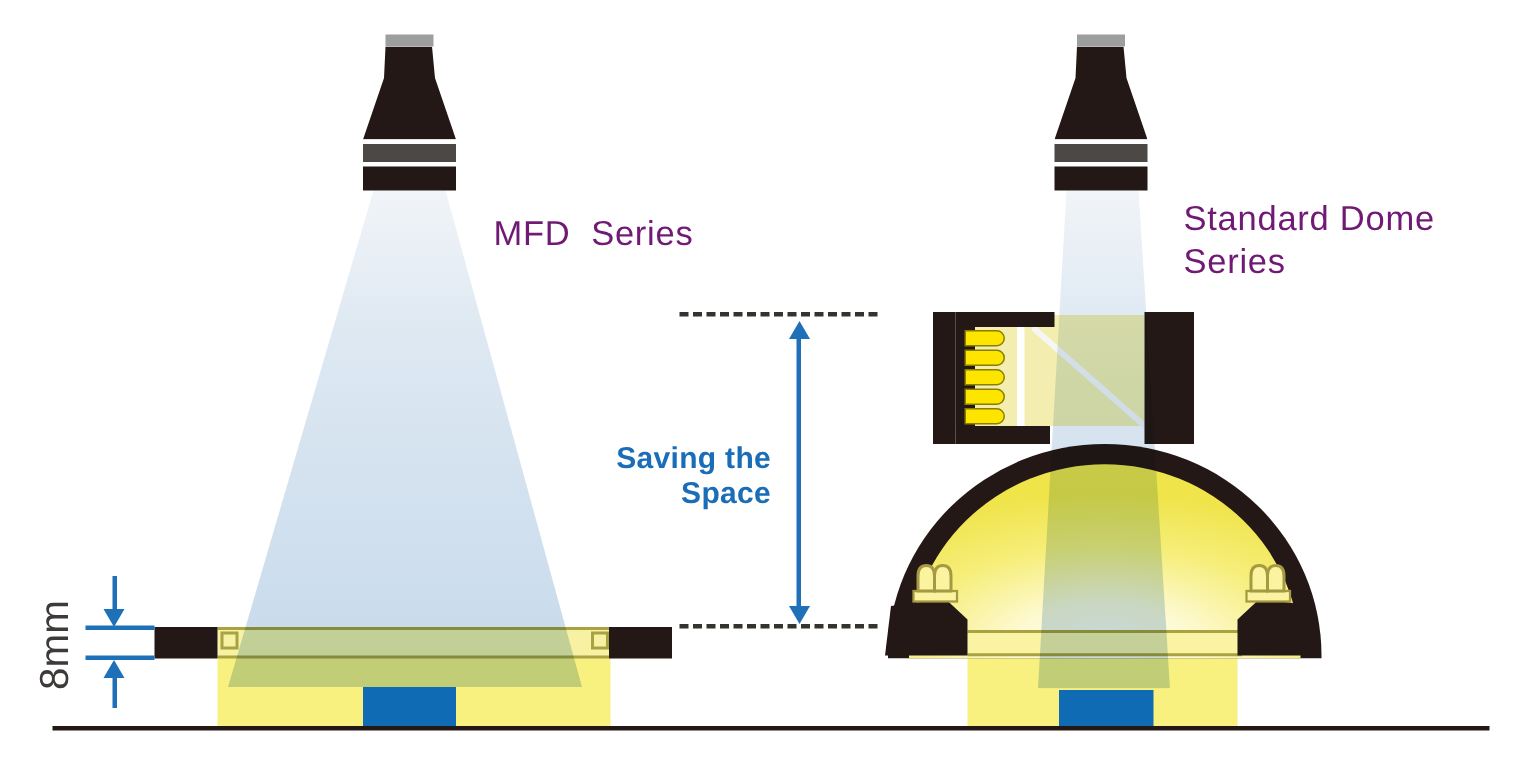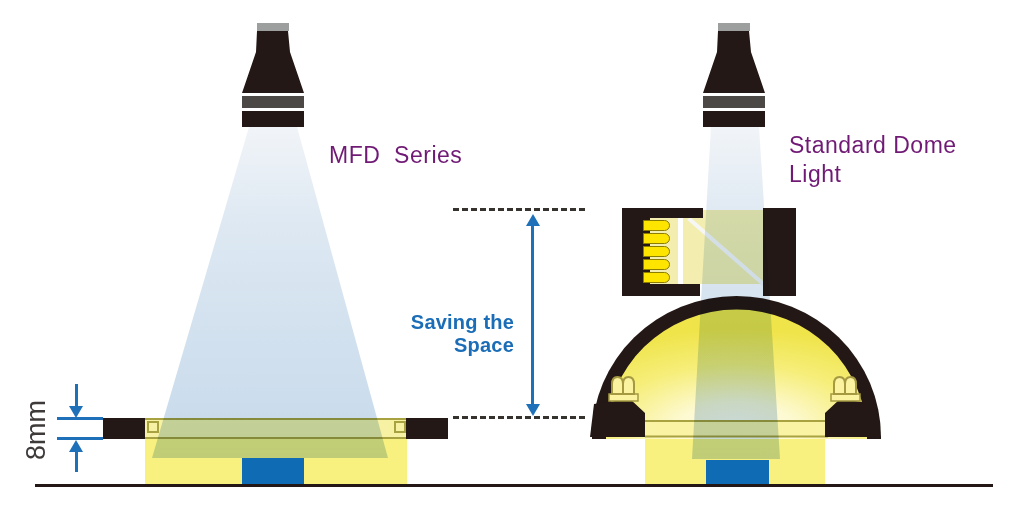--- a/index.html
+++ b/index.html
@@ -7,21 +7,21 @@
     position:relative; width:1024px; height:512px; background:#ffffff;
     overflow:hidden; font-family:"Liberation Sans", sans-serif;
   }
   .abs{position:absolute;}
   
   .diagram-label{color:#701a75; font-size:23px; letter-spacing:.5px;}
   .label-mfd{left:329px; top:142px; white-space:pre;}
   .label-std{left:789px; top:131px; width:188px; line-height:29px;}
   .label-saving{
     left:352px; top:295px; width:162px; text-align:right;
-    color:#1a6db6; font-weight:bold; font-size:20px; letter-spacing:.2px;margin-top:16px;
+    color:#1a6db6; font-weight:bold; font-size:20px; letter-spacing:.2px;
   }
   .label-8mm{
     left:4px; top:398px; width:64px; height:64px;
     display:flex; align-items:center; justify-content:center;
     transform:rotate(-90deg); font-size:27px; color:#3e3a39;
   }
   
   .camera{top:23px; width:64px; height:104px;}
   .camera .cap{position:absolute; left:16px; top:0; width:32px; height:8px; background:#9d9e9e;}
   .camera .body{
@@ -157,17 +157,17 @@
   <div class="abs blue-line" style="left:57px; top:417px; width:46px; height:3px;"></div>
   <div class="abs blue-line" style="left:57px; top:437px; width:46px; height:3px;"></div>
   <div class="abs blue-line" style="left:75px; top:384px; width:3px; height:23px;"></div>
   <div class="abs tri tri-down" style="left:69px; top:406px;"></div>
   <div class="abs tri tri-up" style="left:69px; top:440px;"></div>
   <div class="abs blue-line" style="left:75px; top:451px; width:3px; height:21px;"></div>
 
   <div class="abs ground"></div>
 
   <div class="abs diagram-label label-mfd">MFD  Series</div>
-  <div class="abs diagram-label label-std">Standard Dome Light</div>
+  <div class="abs diagram-label label-std">Standard Dome Series</div>
   <div class="abs label-saving">Saving the Space</div>
   <div class="abs label-8mm">8mm</div>
 
 </div>
 
 </body></html>

